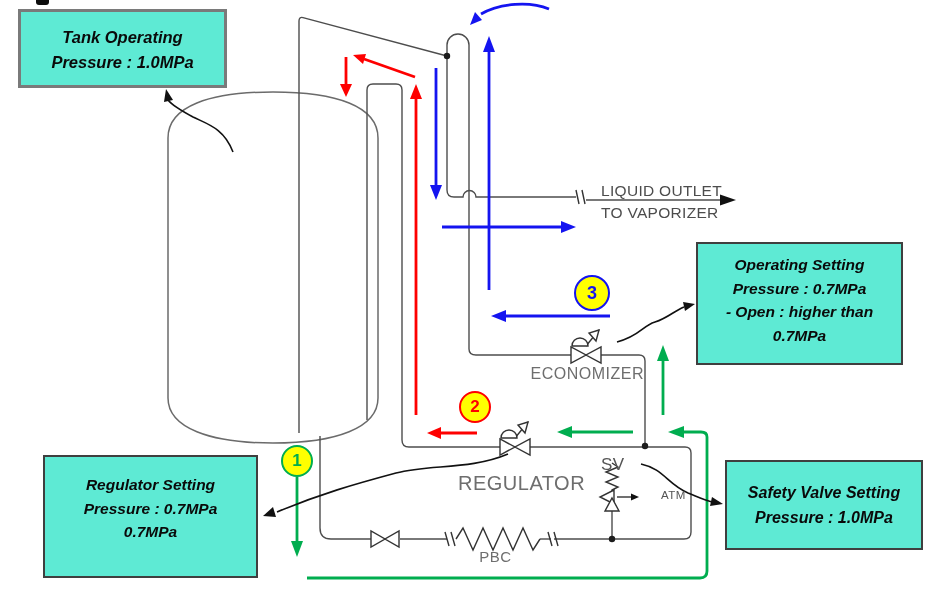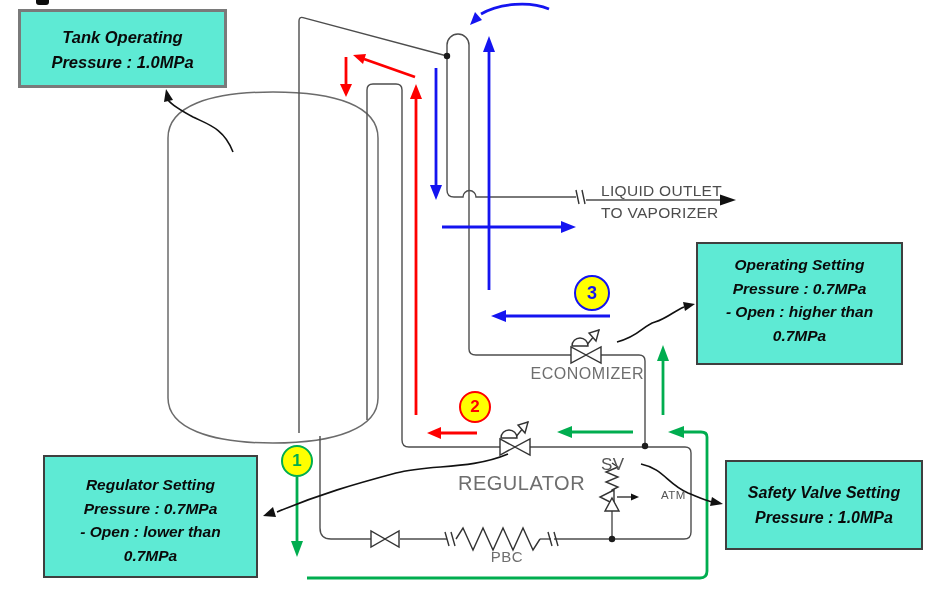--- a/index.html
+++ b/index.html
@@ -45,21 +45,21 @@
   #step1{left:281px;top:445px;width:32px;height:32px;border:2.5px solid var(--green);color:var(--green);font-size:17px;}
   #step2{left:459px;top:391px;width:32px;height:32px;border:2.5px solid var(--red);color:var(--red);font-size:17px;}
   #step3{left:574px;top:275px;width:36px;height:36px;border:2.5px solid var(--blue);color:var(--blue);font-size:18px;}
   #tank-box{left:18px;top:9px;width:209px;height:79px;border:3px solid #7a7a7a;font-size:16.5px;line-height:25px;padding-top:13px;}
   #economizer-box{left:696px;top:242px;width:207px;height:123px;font-size:15.5px;line-height:23.5px;padding-top:9px;}
   #regulator-box{left:43px;top:455px;width:215px;height:123px;font-size:15.5px;line-height:23.5px;padding-top:16px;}
   #safety-box{left:725px;top:460px;width:198px;height:90px;font-size:16px;line-height:25px;padding-top:18px;}
   #liquid-outlet{left:585px;top:181px;width:140px;color:#4c4c4c;font-size:15.5px;line-height:19px;letter-spacing:0.3px;margin-left:16px;}
   #lbl-economizer{left:526px;top:365px;width:118px;text-align:right;font-size:16px;}
   #lbl-regulator{left:458px;top:456px;width:114px;text-align:left;font-size:20px;margin-top:16px;}
-  #lbl-pbc{left:468px;top:548px;width:55px;text-align:right;font-size:15px;}
+  #lbl-pbc{left:468px;top:548px;width:55px;text-align:center;font-size:15px;}
   #lbl-sv{left:601px;top:455px;font-size:17px;color:#555;}
   #lbl-atm{left:641px;top:489px;font-size:11.5px;color:#555;margin-left:20px;}
   #title-remnant{position:absolute;left:36px;top:0;width:13px;height:5px;background:#0d0d0d;border-radius:0 0 3px 3px;}
 </style>
 </head>
 <body>
 
 <div id="stage">
 
   <svg width="936" height="595" viewBox="0 0 936 595">
@@ -216,21 +216,20 @@
   <div class="note-box" id="economizer-box">
     <span class="bl">Operating Setting</span>
     <span class="bl">Pressure : 0.7MPa</span>
     <span class="bl ul">- Open : higher than</span>
     <span class="bl ul">0.7MPa</span>
   </div>
 
   <div class="note-box" id="regulator-box">
     <span class="bl">Regulator Setting</span>
     <span class="bl">Pressure : 0.7MPa</span>
-    <span class="bl ul">- Open : lower than</span>
     <span class="bl ul">0.7MPa</span>
   </div>
 
   <div class="note-box" id="safety-box">
     <span class="bl">Safety Valve Setting</span>
     <span class="bl">Pressure : 1.0MPa</span>
   </div>
 
   <div class="cadlabel" id="liquid-outlet">
     <span class="bl" style="display:block">LIQUID OUTLET</span>

